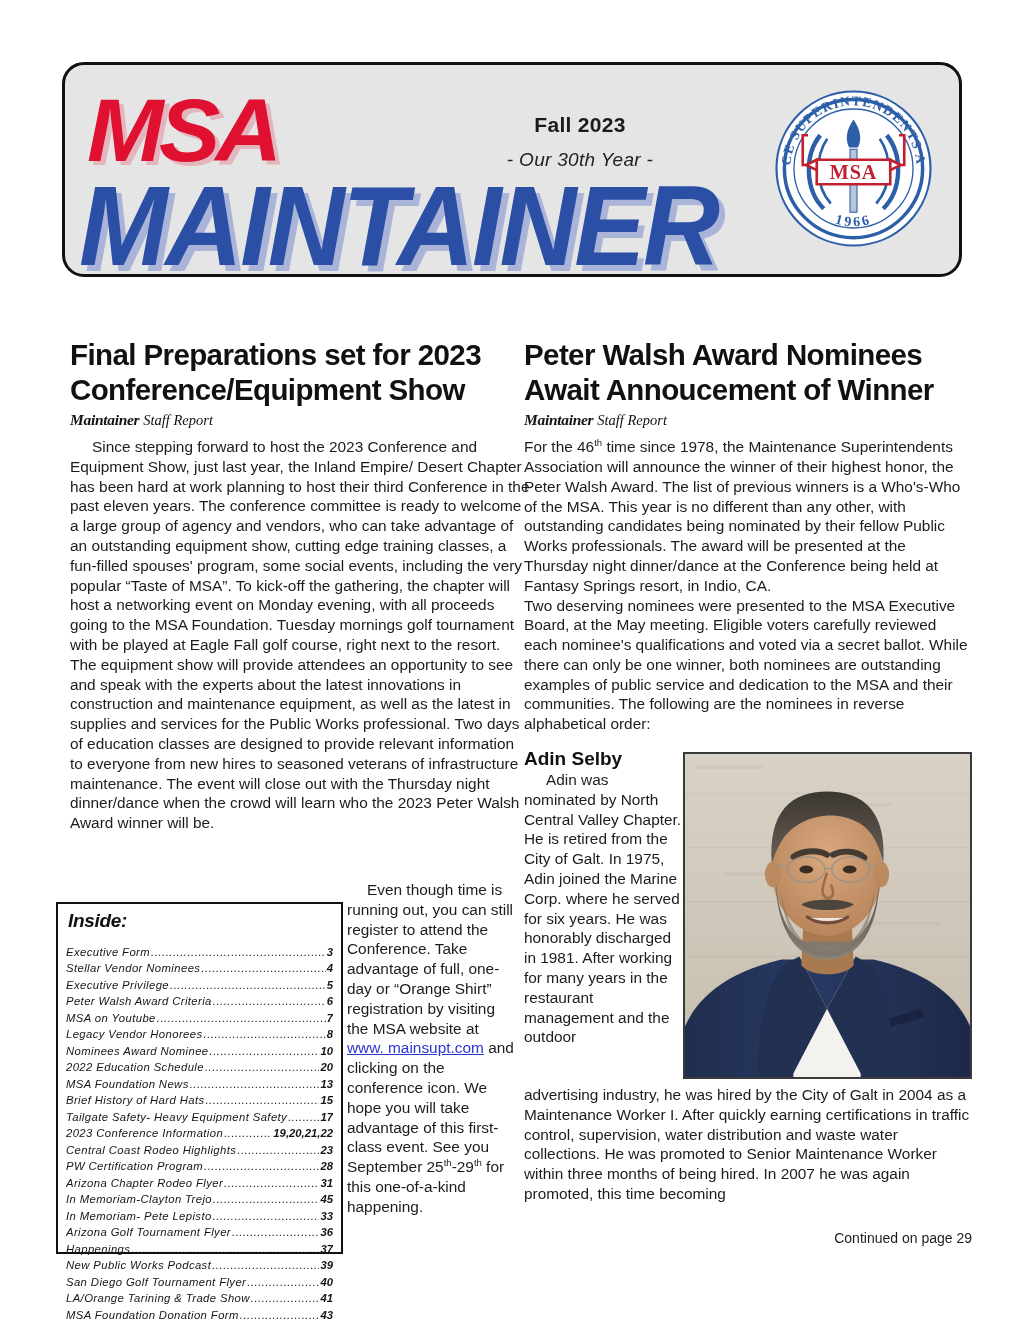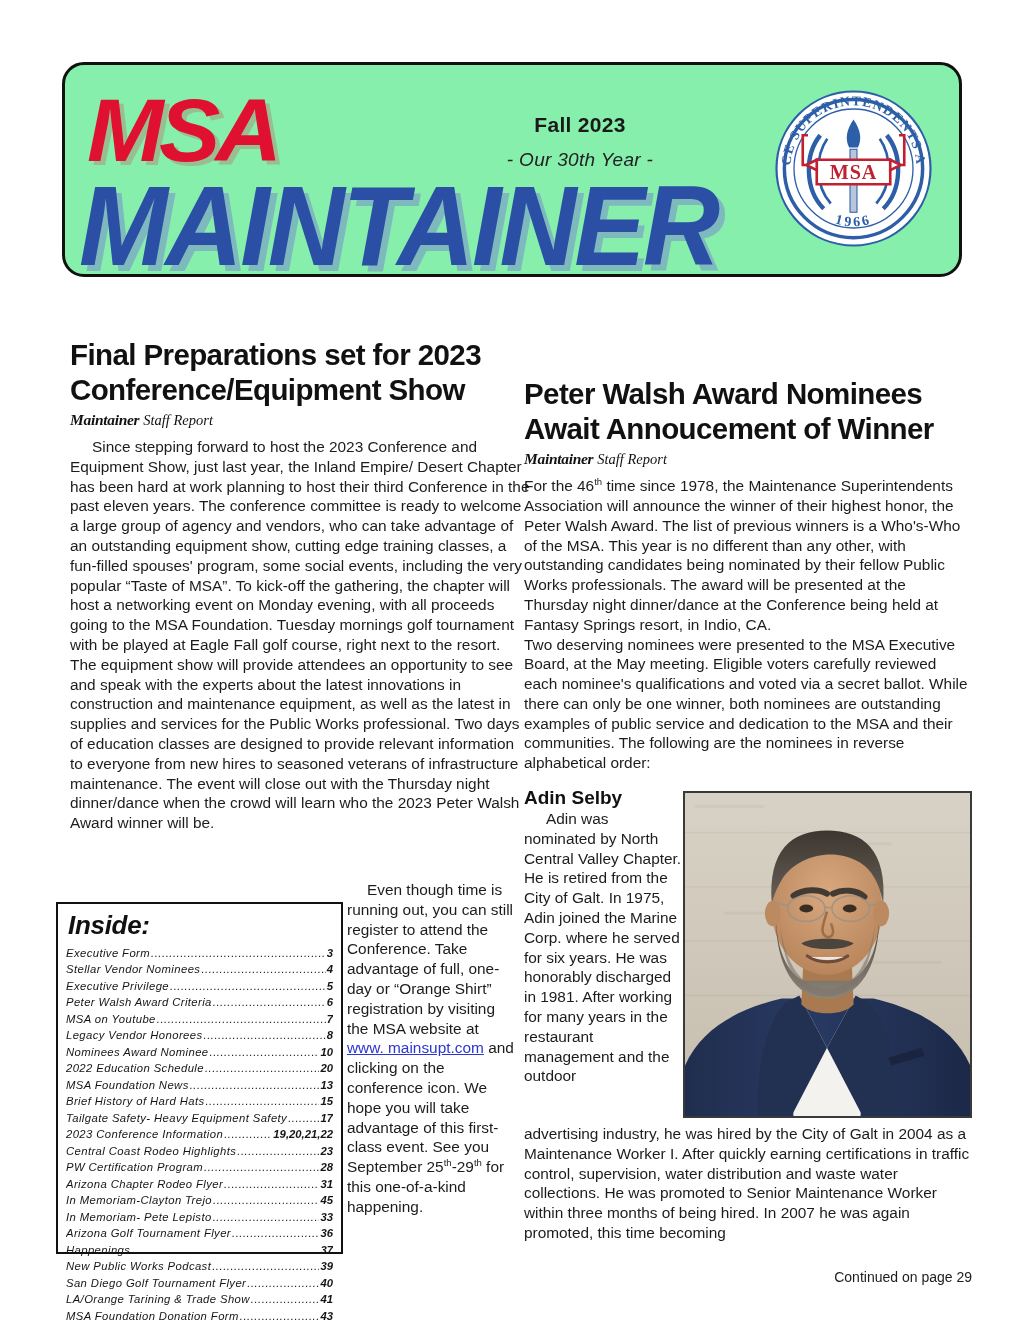--- a/index.html
+++ b/index.html
@@ -16,21 +16,21 @@
     position:absolute; inset:0;
     padding:0;
   }
 
   
   .masthead {
     position:absolute;
     left:62px; top:62px; width:900px; height:215px;
     border:3px solid #111;
     border-radius:22px;
-    background:#86efac;
+    background:#e5e5e5;
     overflow:hidden;
   }
   .msa-word {
     position:absolute; left:22px; top:22px;
     font-family:"Liberation Sans", sans-serif;
     font-weight:bold; font-style:italic;
     font-size:78px;
     letter-spacing:-4px;
     color:#e01030;
     transform:scaleY(1.15) scaleX(1.18);
@@ -79,21 +79,21 @@
     letter-spacing:0.7px;
     line-height:1.85;
     font-weight:500;
   }
 
   
   .col-left {
     position:absolute; left:56px; top:338px; width:460px;margin-left:14px;
   }
   .col-right {
-    position:absolute; left:524px; top:338px; width:448px;margin-top:39px;
+    position:absolute; left:524px; top:338px; width:448px;
   }
   h1.headline {
     font-size:29.5px; font-weight:bold; line-height:1.17;
     margin:0 0 4px 0; letter-spacing:-0.6px; color:#111;
   }
   .byline {
     font-size:14px; margin:4px 0 8px 0;
     color:#111;
   }
   .byline .mast {
@@ -114,22 +114,22 @@
 
   
   .inside-box {
     position:absolute; left:56px; top:902px;
     width:287px; height:352px;
     border:2.5px solid #111;
     background:#fff;
     padding:6px 8px 4px 8px;
   }
   .inside-title {
-    font-size:26px; font-weight:bold; font-style:italic;
-    letter-spacing:-0.3px; margin:0 0 4px 2px; color:#111;
+    font-size:19px; font-weight:bold; font-style:italic;
+    letter-spacing:-0.3px; margin:0 0 12px 2px; color:#111;
   }
   .toc-line {
     display:flex; align-items:baseline;
     font-family:"Liberation Sans", sans-serif;
     font-style:italic;
     font-size:11.3px;
     line-height:1.46;
     color:#151515;
     white-space:nowrap;
     overflow:hidden;

